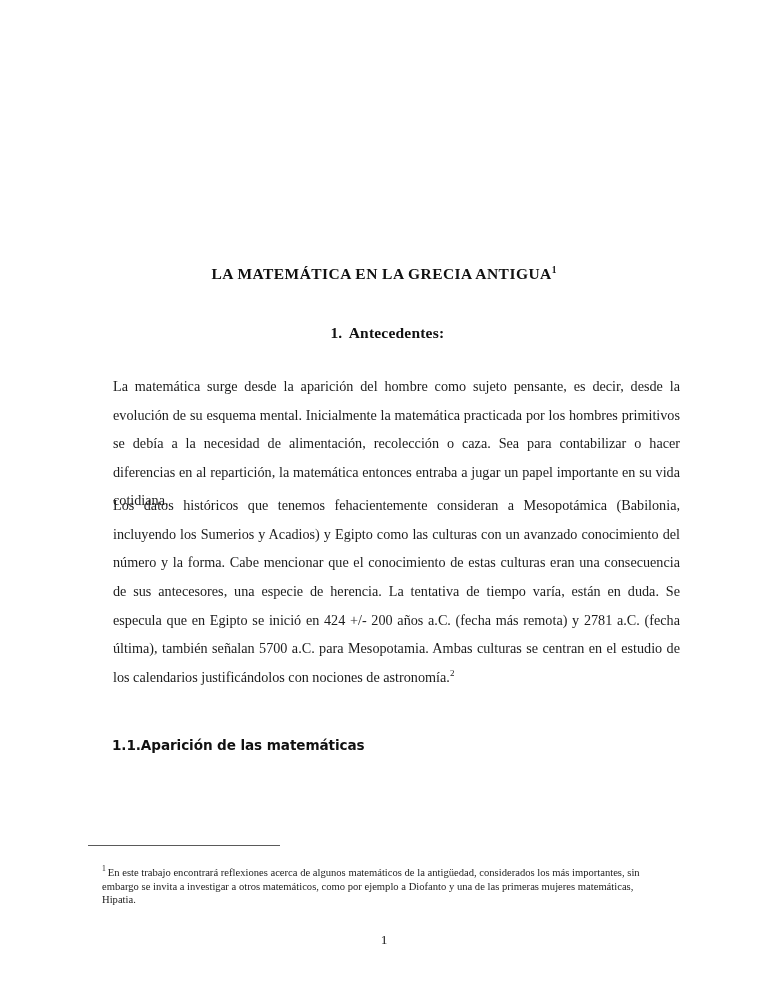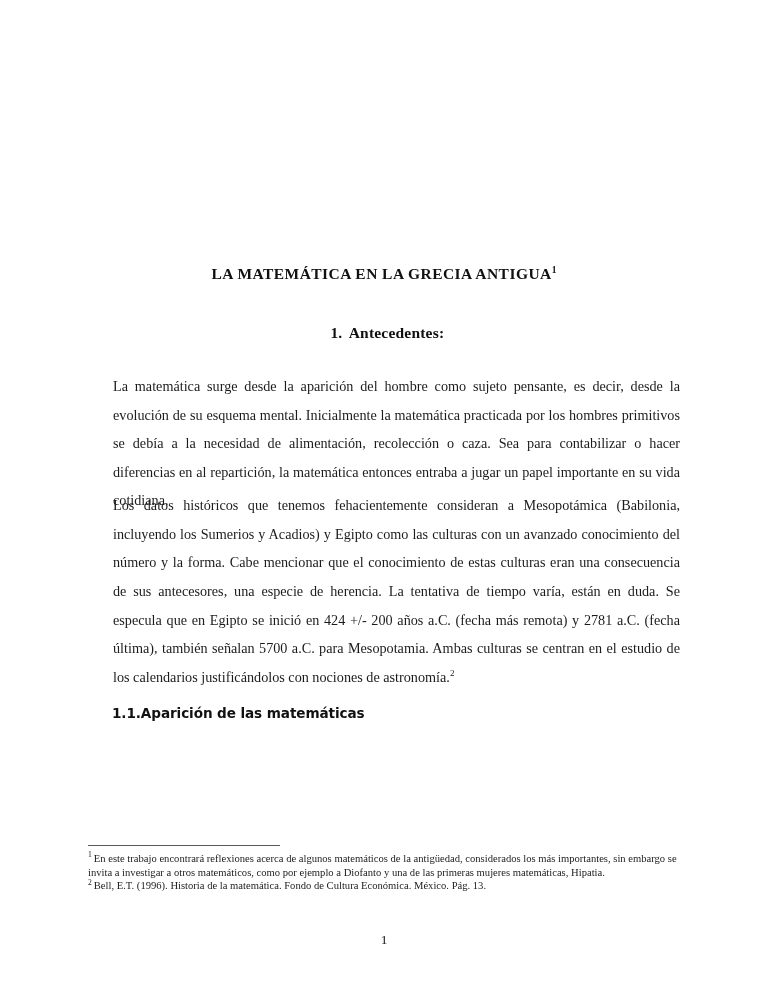--- a/index.html
+++ b/index.html
@@ -74,21 +74,21 @@
   .body-block sup {
     font-size: 9px;
     vertical-align: super;
     line-height: 0;
   }
 
   
   .subsection-heading {
     position: absolute;
     left: 112px;
-    top: 691px;
+    top: 723px;
     width: 568px;
     font-family: "DejaVu Sans", "Liberation Sans", sans-serif;
     font-size: 13.6px;
     font-weight: bold;
     color: #111111;
     letter-spacing: -0.1px;
   }
   .body-block.p3 {
     left: 137px;
     width: 543px;
@@ -109,21 +109,21 @@
     left: 88px;
     top: 852px;
     width: 594px;
     font-family: "Liberation Serif", "DejaVu Serif", serif;
     font-size: 10.6px;
     line-height: 13.6px;
     color: #1b1b1b;
     text-align: left;
   }
   .footnote {
-    margin: 0;
+    margin: 14px;
     padding: 0;
   }
   .footnote .marker {
     font-size: 7.6px;
     vertical-align: super;
     line-height: 0;
     margin-right: 2px;
   }
 
   
@@ -150,18 +150,17 @@
 
   <p class="body-block p2"><span>Los datos históricos que tenemos fehacientemente consideran a Mesopotámica (Babilonia, incluyendo los Sumerios y Acadios) y Egipto como las culturas con un avanzado conocimiento del número y la forma. Cabe mencionar que el conocimiento de estas culturas eran una consecuencia de sus antecesores, una especie de herencia. La tentativa de tiempo varía, están en duda. Se especula que en Egipto se inició en 424 +/- 200 años a.C. (fecha más remota) y 2781 a.C. (fecha última), también señalan 5700 a.C. para Mesopotamia. Ambas culturas se centran en el estudio de los calendarios justificándolos con nociones de astronomía.</span><sup>2</sup></p>
 
   <h3 class="subsection-heading">1.1.Aparición de las matemáticas</h3>
 
 
   <div class="footnote-rule"></div>
 
   <div class="footnotes">
     <p class="footnote"><span class="marker">1</span><span>En este trabajo encontrará reflexiones acerca de algunos matemáticos de la antigüedad, considerados los más importantes, sin embargo se invita a investigar  a otros matemáticos, como por ejemplo a Diofanto y una de las primeras mujeres matemáticas, Hipatia.</span></p>
-    <p class="footnote"><span class="marker">2</span><span>Bell, E.T. (1996). Historia de la matemática. Fondo de Cultura Económica. México. Pág. 13.</span></p>
   </div>
 
   <div class="page-number">1</div>
 
 </div>
 
 </body></html>

